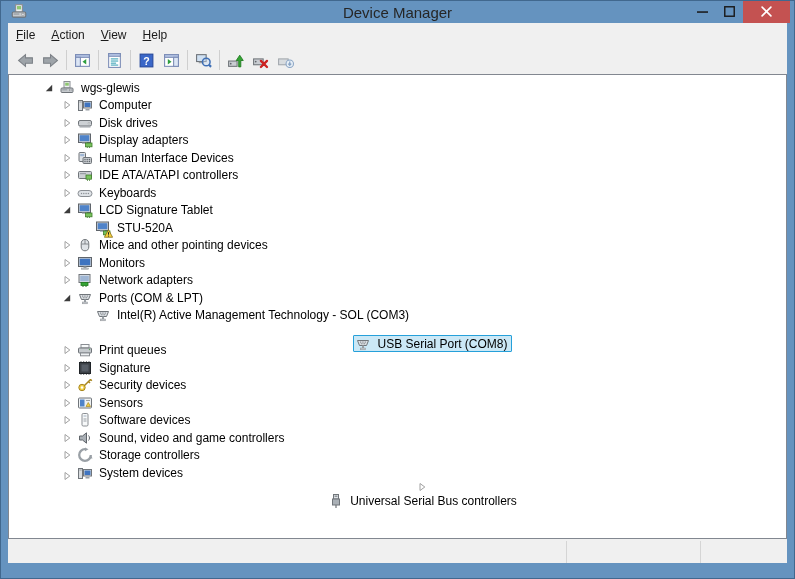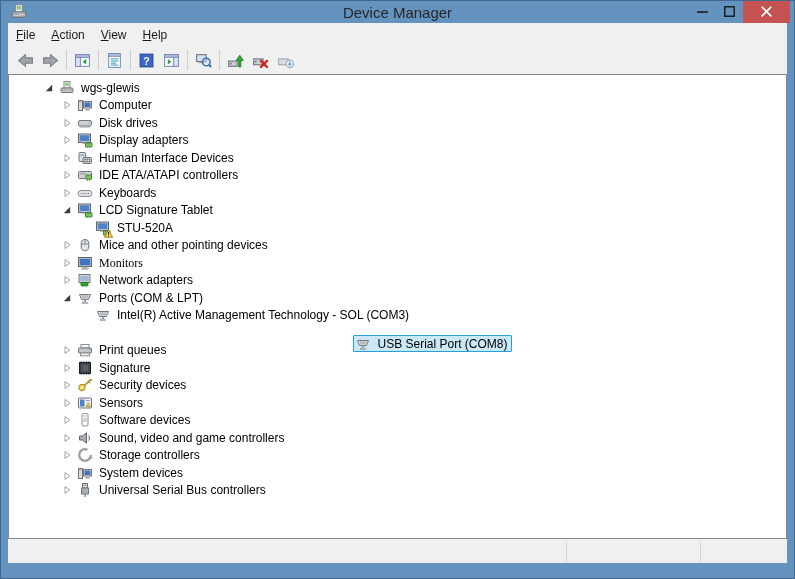--- a/index.html
+++ b/index.html
@@ -379,21 +379,21 @@
             <span class="node-icon">
               <svg viewBox="0 0 16 16">
                 <path d="M8,2.5 C5.3,2.5 4.2,4.3 4.2,6.8 L4.2,10 C4.2,12.4 5.7,13.8 8,13.8 C10.3,13.8 11.8,12.4 11.8,10 L11.8,6.8 C11.8,4.3 10.7,2.5 8,2.5 Z" fill="#dfe3e7" stroke="#70757a"></path>
                 <line x1="8" y1="3.2" x2="8" y2="7" stroke="#70757a" stroke-width="0.8"></line>
                 <line x1="4.4" y1="7" x2="11.6" y2="7" stroke="#70757a" stroke-width="0.8"></line>
               </svg>
             </span>
             <span class="node-label">Mice and other pointing devices</span>
           </span>
         </div>
-        <div class="tree-row" style="padding-left: 26px; font-family: Liberation Serif, serif;">
+        <div class="tree-row" style="padding-left: 26px;">
           <span class="expander">
             <svg viewBox="0 0 10 10">
               <path d="M3,1.5 L7.8,5 L3,8.5 Z" fill="#ffffff" stroke="#a0a0a0"></path>
             </svg>
           </span>
           <span class="row-content">
             <span class="node-icon">
               <svg viewBox="0 0 16 16">
                 <rect x="1.5" y="2.5" width="13" height="9" fill="#cdd1d5" stroke="#5f646a"></rect>
                 <rect x="2.7" y="3.7" width="10.6" height="6.6" fill="#3f74c0"></rect>
@@ -629,21 +629,21 @@
                 <rect x="1.5" y="3.5" width="4" height="10" fill="#d9dcdf" stroke="#70757a"></rect>
                 <rect x="2.3" y="4.5" width="2.4" height="1" fill="#9aa0a6"></rect>
                 <rect x="6.5" y="4.5" width="8" height="6.5" fill="#d9dcdf" stroke="#70757a"></rect>
                 <rect x="7.5" y="5.5" width="6" height="4.5" fill="#3f74c0"></rect>
                 <rect x="8.5" y="12" width="4" height="1.5" fill="#9aa0a6"></rect>
               </svg>
             </span>
             <span class="node-label">System devices</span>
           </span>
         </div>
-        <div class="tree-row" style="padding-left: 26px;">
+        <div class="tree-row" style="padding-left: 26px; flex-direction: column;">
           <span class="expander">
             <svg viewBox="0 0 10 10">
               <path d="M3,1.5 L7.8,5 L3,8.5 Z" fill="#ffffff" stroke="#a0a0a0"></path>
             </svg>
           </span>
           <span class="row-content">
             <span class="node-icon">
               <svg viewBox="0 0 16 16">
                 <rect x="5.5" y="1.5" width="5" height="4.5" fill="#dfe3e7" stroke="#70757a"></rect>
                 <rect x="6.7" y="2.5" width="1" height="1.5" fill="#70757a"></rect>

